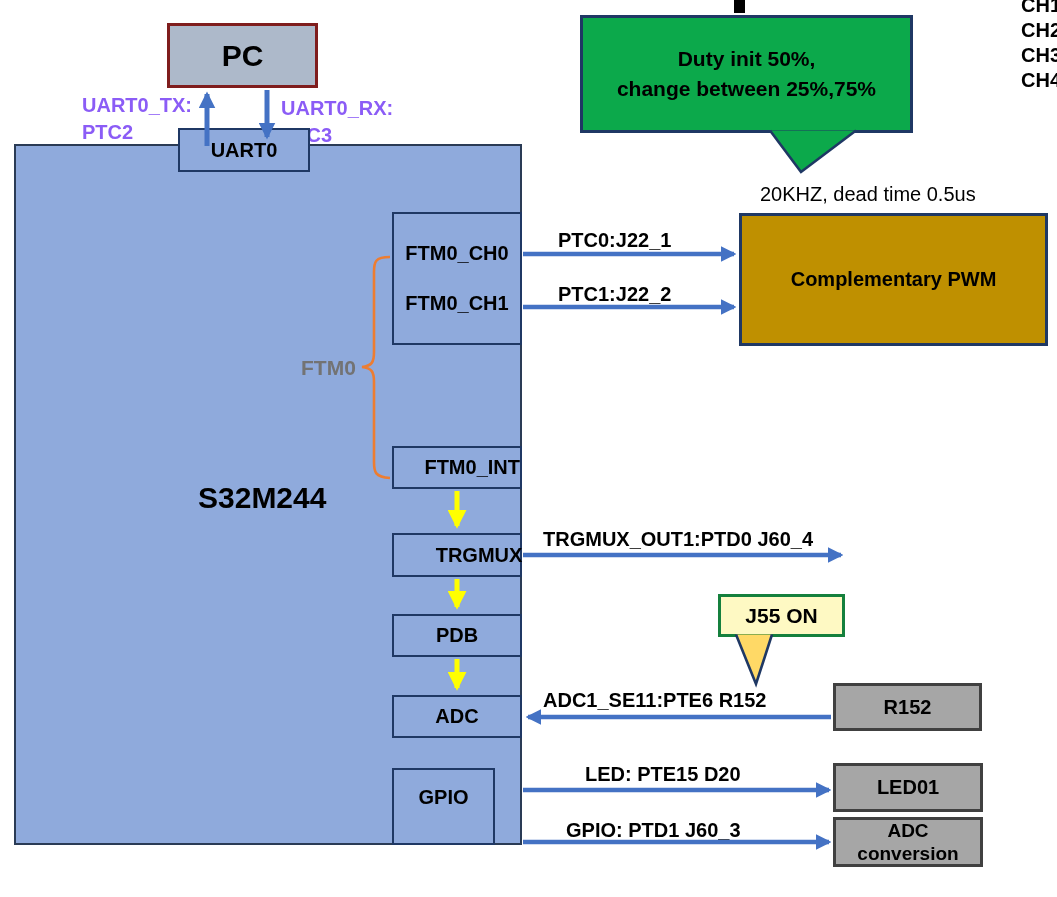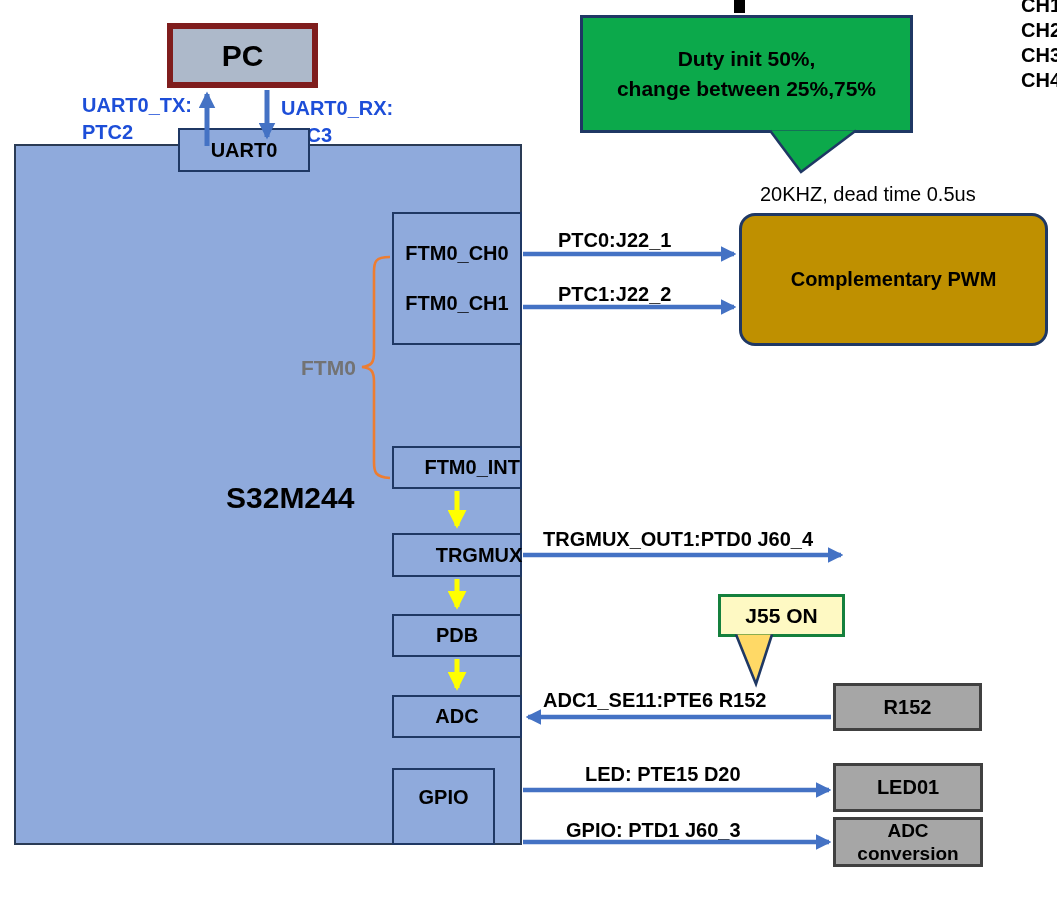--- a/index.html
+++ b/index.html
@@ -6,22 +6,22 @@
   #canvas{
     position:relative;width:1057px;height:897px;background:#ffffff;
     overflow:hidden;font-family:"Liberation Sans",sans-serif;color:#000;
   }
   .abs{position:absolute;box-sizing:border-box;}
   .box{position:absolute;box-sizing:border-box;display:flex;align-items:center;
        justify-content:center;font-weight:bold;text-align:center;}
   .inner{background:#8FAADC;border:2px solid #1F3864;font-size:20px;}
   .lbl{position:absolute;font-weight:bold;font-size:20px;white-space:nowrap;line-height:1.2;}
   .preline{white-space:pre-line;}
-  .orange{color:#1d4ed8;line-height:27px;}
-  .pcbox{background:#ADB9CA;border:6px solid #7f1d1d;font-size:30px;}
+  .orange{color:#8b5cf6;line-height:27px;}
+  .pcbox{background:#ADB9CA;border:3px solid #7f1d1d;font-size:30px;}
   .pwmbox{background:#BF9000;border:3px solid #1F3864;font-size:20px;}
   .graybox{background:#A6A6A6;border:3px solid #404040;font-size:20px;}
   .greenbubble{background:#0CA94B;border:3px solid #1F3864;font-size:21px;line-height:30px;}
   .yellowcallout{background:#fef9c3;border:3px solid #15803d;font-size:21px;}
   .mcu{background:#8FAADC;border:2px solid #2A3B55;}
   .chlist{position:absolute;left:1021px;top:-7px;font-weight:bold;font-size:20px;line-height:25px;}
   svg.overlay{position:absolute;left:0;top:0;pointer-events:none;}
 </style>
 </head>
 <body>
@@ -40,21 +40,21 @@
   <div class="box pcbox" style="left:167px;top:23px;width:151px;height:65px;">
     <span>PC</span>
   </div>
 
   <div class="lbl orange preline" style="left:82px;top:92px;">UART0_TX:
 PTC2</div>
   <div class="lbl orange preline" style="left:281px;top:95px;">UART0_RX:
 PTC3</div>
 
   <div class="abs mcu" style="left:14px;top:144px;width:508px;height:701px;"></div>
-  <div class="lbl" style="left:198px;top:480px;font-size:30px;margin-left:28px;">S32M244</div>
+  <div class="lbl" style="left:198px;top:480px;font-size:30px;">S32M244</div>
 
   <div class="box inner" style="left:178px;top:128px;width:132px;height:44px;">
     <span>UART0</span>
   </div>
 
   <div class="box inner" style="left:392px;top:212px;width:130px;height:133px;flex-direction:column;justify-content:space-evenly;">
     <span>FTM0_CH0</span>
     <span>FTM0_CH1</span>
   </div>
 
@@ -80,21 +80,21 @@
 
   <div class="lbl" style="left:301px;top:355px;font-size:21px;color:#737373;">FTM0</div>
 
   <div class="box greenbubble preline" style="left:580px;top:15px;width:333px;height:118px;">
     <span class="preline">Duty init 50%,
 change between 25%,75%</span>
   </div>
 
   <div class="lbl" style="left:760px;top:182px;font-weight:normal;">20KHZ, dead time 0.5us</div>
 
-  <div class="box pwmbox" style="left:739px;top:213px;width:309px;height:133px;border-radius:16px;">
+  <div class="box pwmbox" style="left:739px;top:213px;width:309px;height:133px;">
     <span>Complementary PWM</span>
   </div>
 
   <div class="lbl" style="left:558px;top:228px;">PTC0:J22_1</div>
   <div class="lbl" style="left:558px;top:282px;">PTC1:J22_2</div>
   <div class="lbl" style="left:543px;top:527px;">TRGMUX_OUT1:PTD0 J60_4</div>
   <div class="lbl" style="left:543px;top:688px;">ADC1_SE11:PTE6 R152</div>
   <div class="lbl" style="left:585px;top:762px;">LED: PTE15 D20</div>
   <div class="lbl" style="left:566px;top:818px;">GPIO: PTD1 J60_3</div>
 

